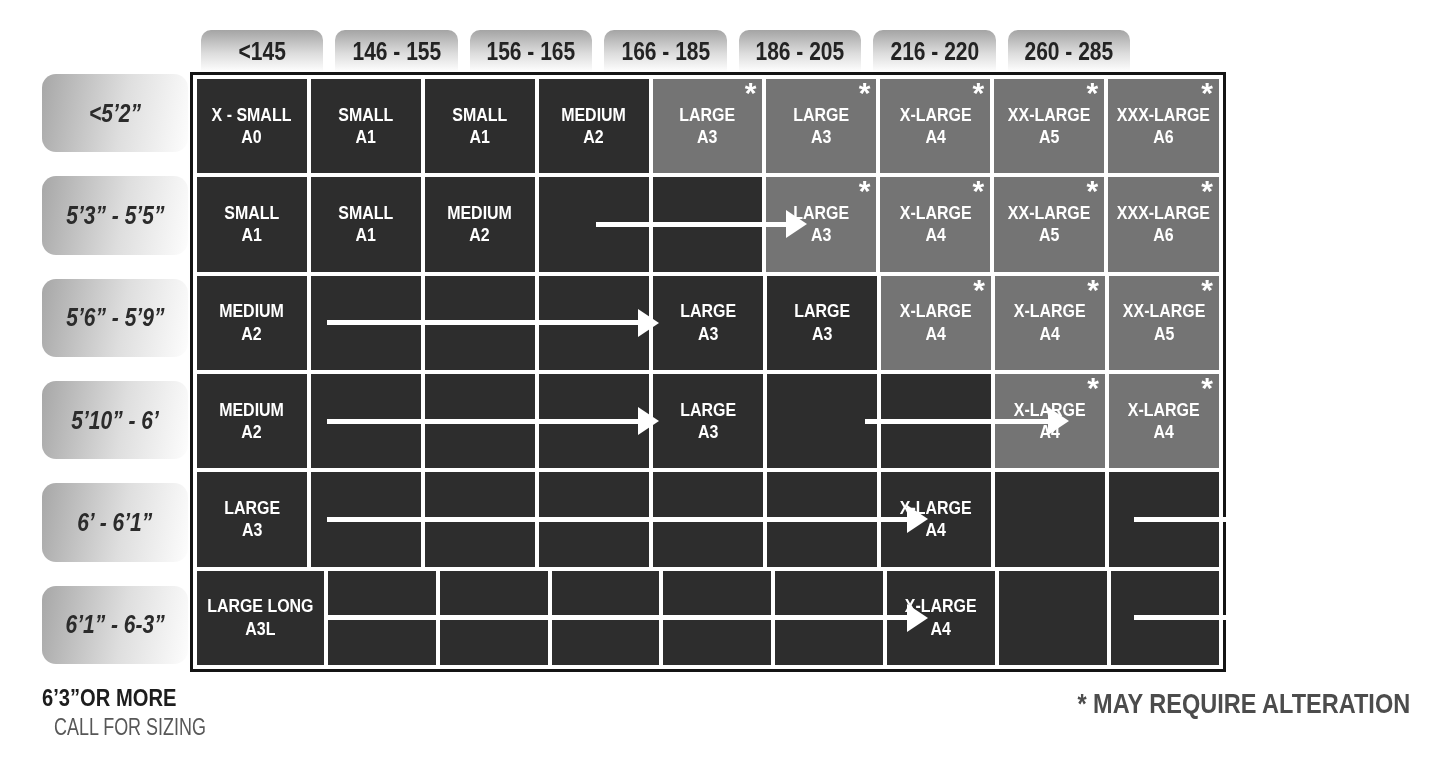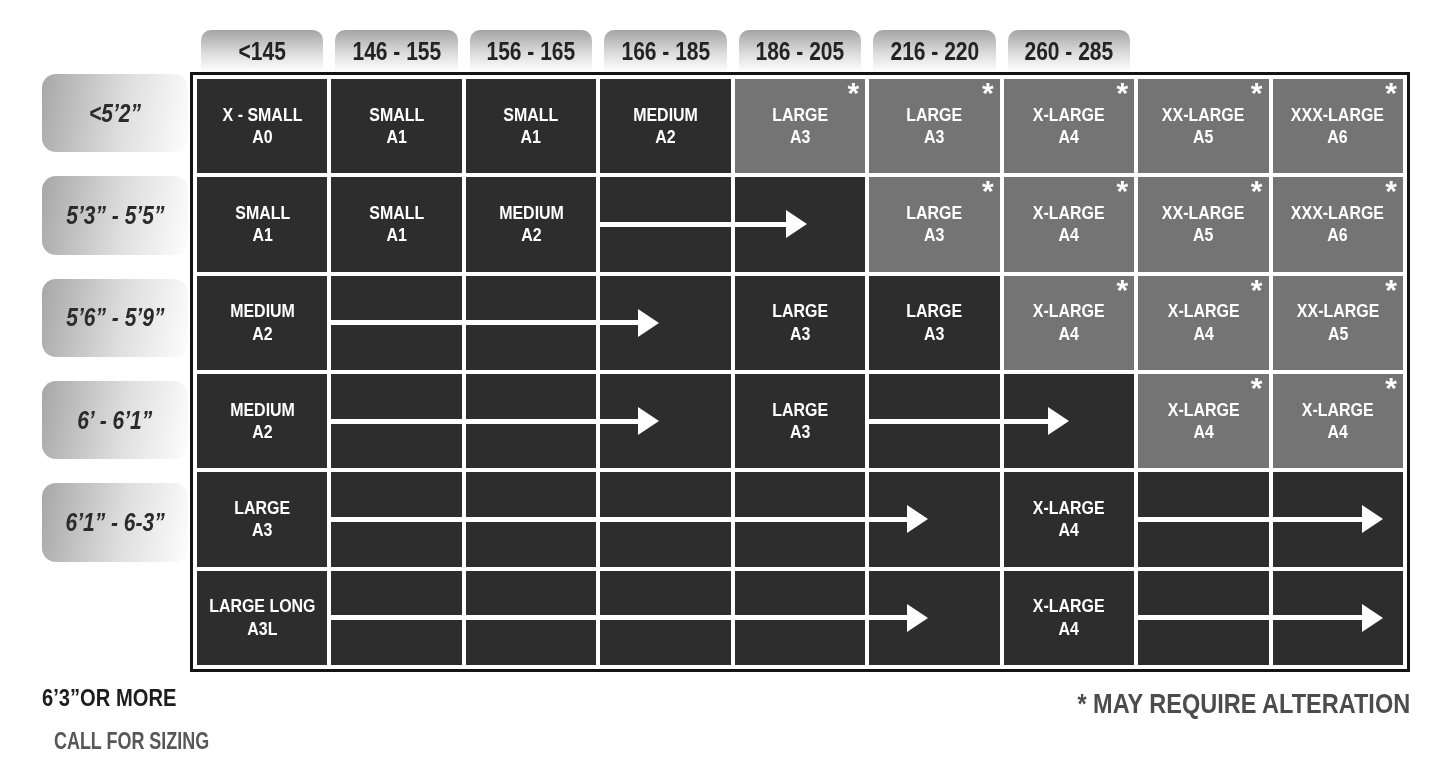--- a/index.html
+++ b/index.html
@@ -33,21 +33,21 @@
   .rowhdr{
     margin:2px 0;
     border-radius:14px;
     background:linear-gradient(100deg,#a7a7a7 0%,#dedede 55%,#fdfdfd 100%);
     display:flex;align-items:center;justify-content:center;
   }
   .rowhdr span{font-size:25px;font-weight:bold;color:#2b2b2b;}
 
   
   .table{
-    position:absolute;left:190px;top:72px;width:1220px;height:600px;
+    position:absolute;left:190px;top:72px;width:1036px;height:600px;
     box-sizing:border-box;border:3px solid #141414;background:#ffffff;padding:4px;
     display:grid;grid-template-rows:repeat(6,1fr);row-gap:4px;
   }
   .trow{
     position:relative;
     display:grid;grid-template-columns:repeat(9,1fr);column-gap:4px;
   }
   .cell{
     position:relative;
     display:flex;flex-direction:column;align-items:center;justify-content:center;
@@ -70,21 +70,21 @@
   .arrow .head{
     width:0;height:0;
     border-top:14px solid transparent;border-bottom:14px solid transparent;
     border-left:21px solid #ffffff;
   }
 
   
   .foot-left{position:absolute;left:42px;top:684px;}
   .fl-bold{font-size:24px;font-weight:bold;color:#1d1d1d;}
   .fl-bold .cond{transform-origin:left center;}
-  .fl-sub{font-size:23px;font-weight:bold;color:#575757;margin-top:16px;margin-left:12px;letter-spacing:0;}
+  .fl-sub{font-size:23px;font-weight:normal;color:#575757;margin-top:2px;margin-left:12px;letter-spacing:0;}
   .fl-sub .cond{transform:scaleX(.78);transform-origin:left center;}
   .foot-right{position:absolute;right:30px;top:688px;font-size:28px;font-weight:bold;color:#4c4c4c;text-align:right;}
   .foot-right .cond{transform-origin:right center;}
 </style>
 </head>
 <body>
 
 <div class="page">
   <div class="tabs" id="tabs">
       <div class="tab">
@@ -113,20 +113,23 @@
       <div class="rowhdr">
         <span class="cond">&lt;5’2”</span>
       </div>
       <div class="rowhdr">
         <span class="cond">5’3” - 5’5”</span>
       </div>
       <div class="rowhdr">
         <span class="cond">5’6” - 5’9”</span>
       </div>
       <div class="rowhdr">
+        <span class="cond">5’10” - 6’</span>
+      </div>
+      <div class="rowhdr">
         <span class="cond">6’ - 6’1”</span>
       </div>
       <div class="rowhdr">
         <span class="cond">6’1” - 6-3”</span>
       </div>
     </div>
   <div class="table" id="grid">
       <div class="trow">
         <div class="cell dark">
           <div class="sz cond">

